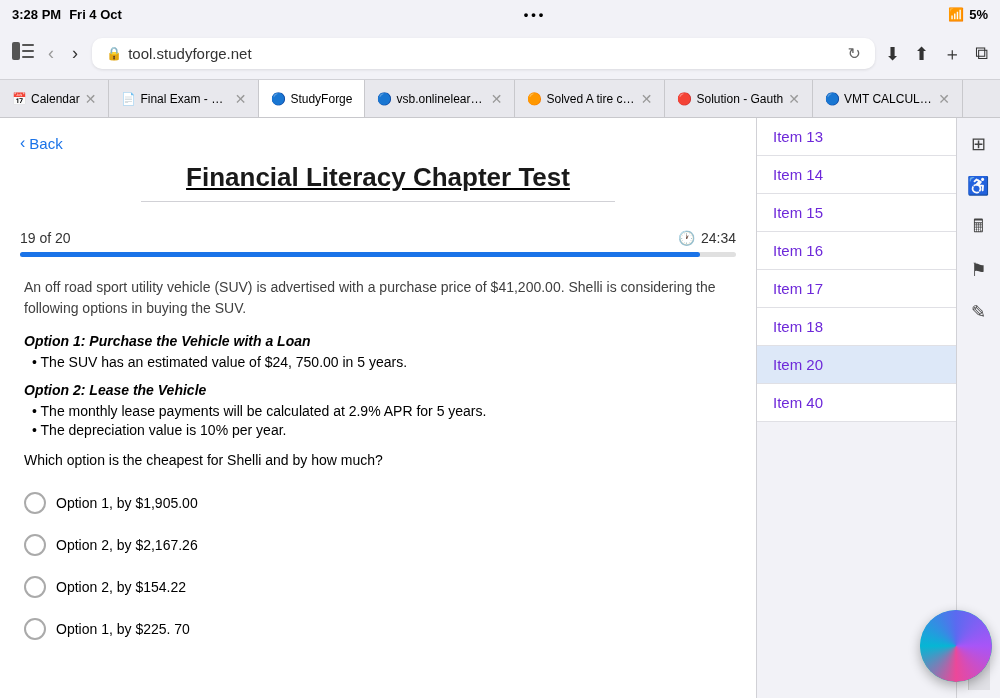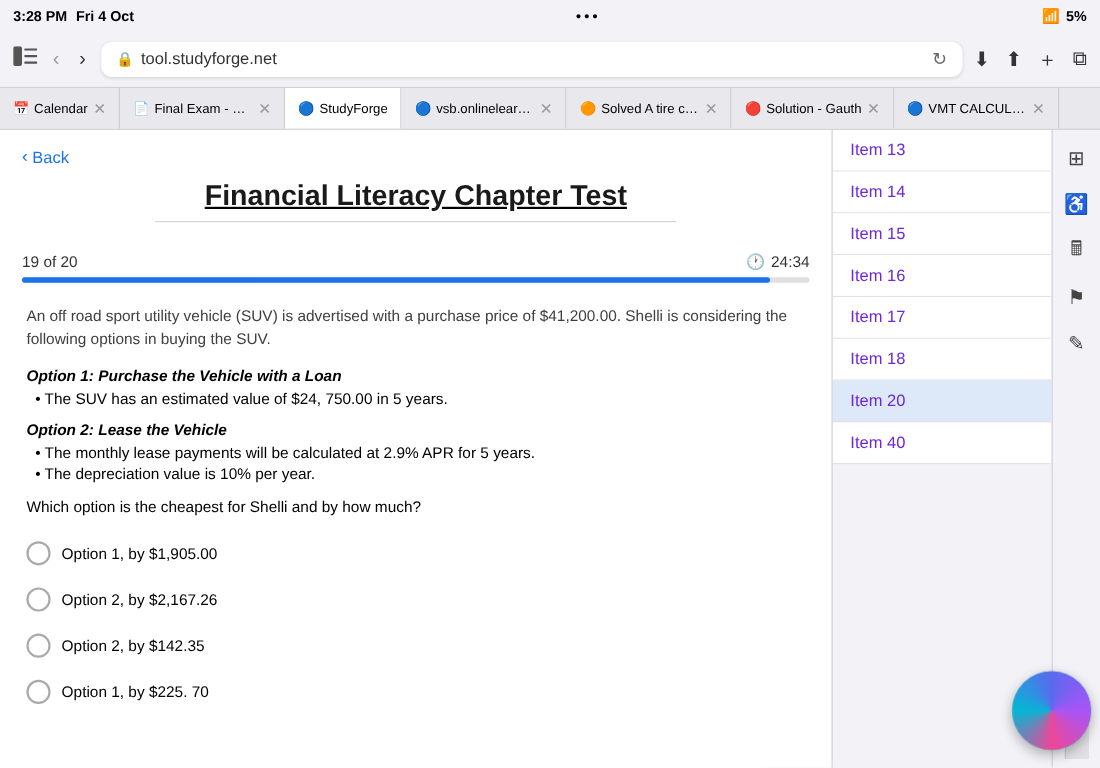--- a/index.html
+++ b/index.html
@@ -260,21 +260,21 @@
           <button class="answer-choice">
     <div class="radio-circle"></div>
     <span>Option 1, by $1,905.00</span>
   </button>
           <button class="answer-choice">
     <div class="radio-circle"></div>
     <span>Option 2, by $2,167.26</span>
   </button>
           <button class="answer-choice">
     <div class="radio-circle"></div>
-    <span>Option 2, by $142.35</span>
+    <span>Option 2, by $154.22</span>
   </button>
           <button class="answer-choice">
     <div class="radio-circle"></div>
     <span>Option 1, by $225. 70</span>
   </button>
         </div>
     </div>
   </div>
 
   <div class="sidebar-wrapper">

